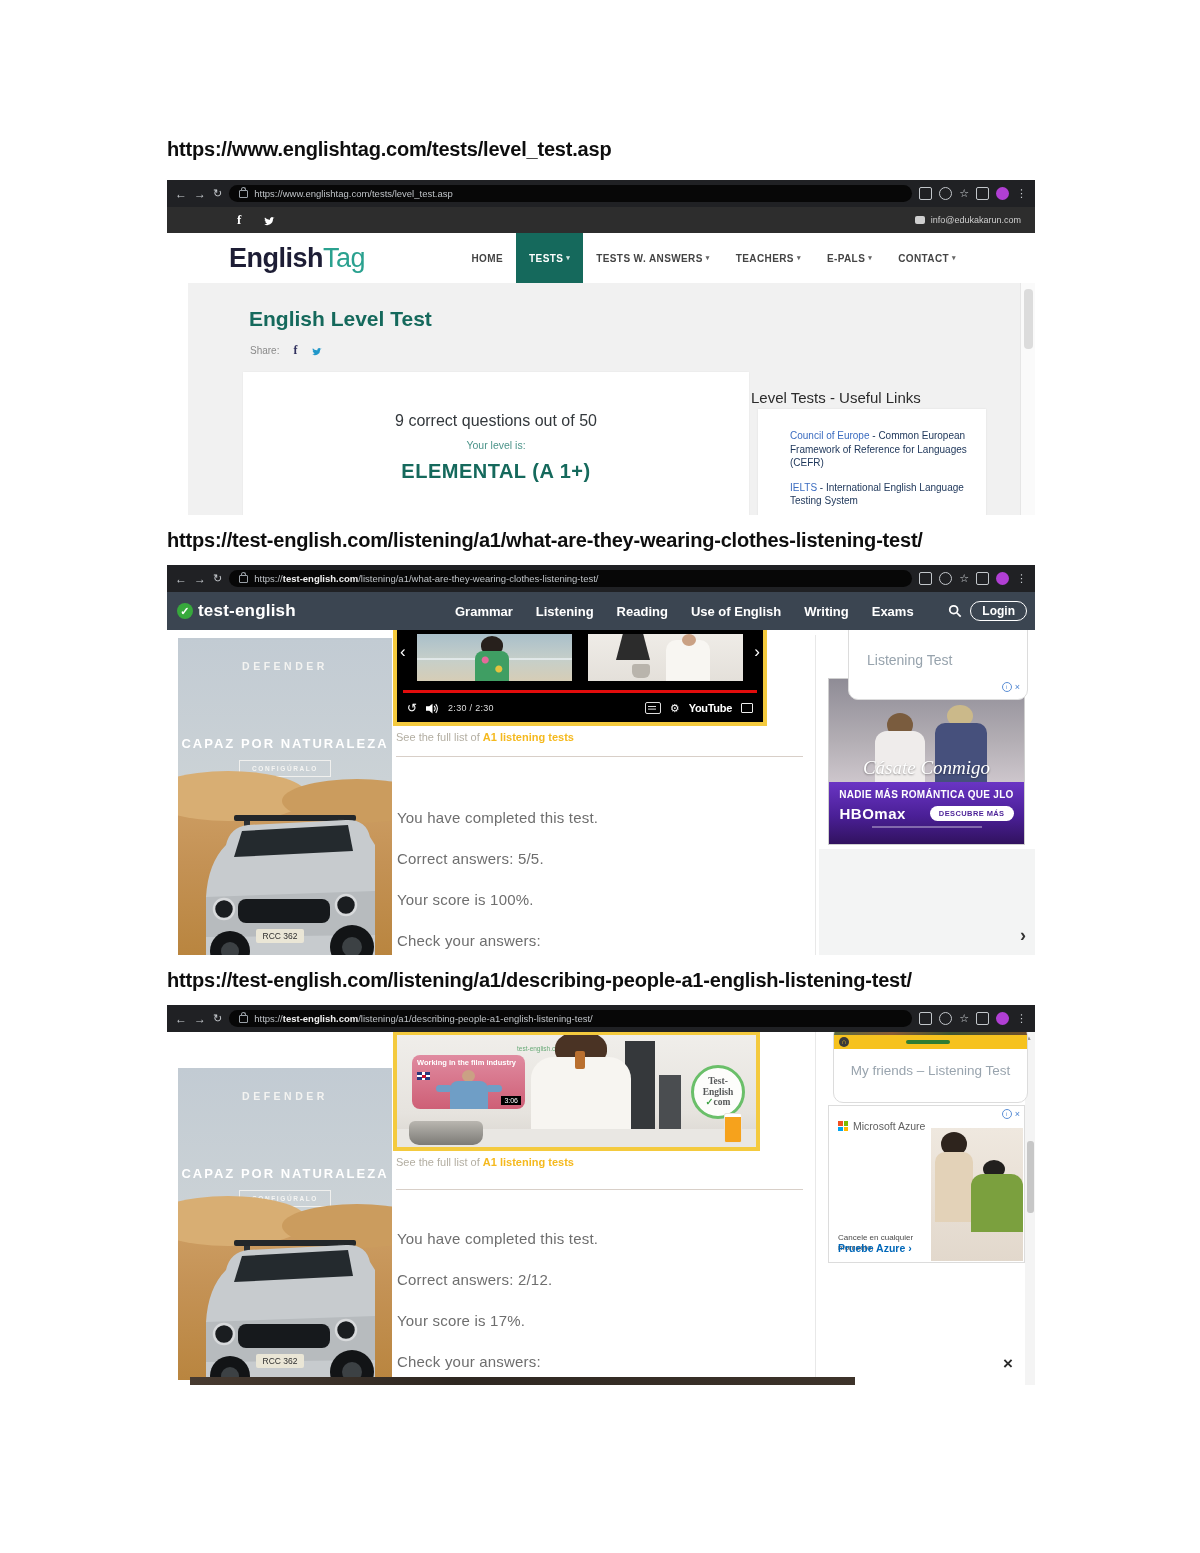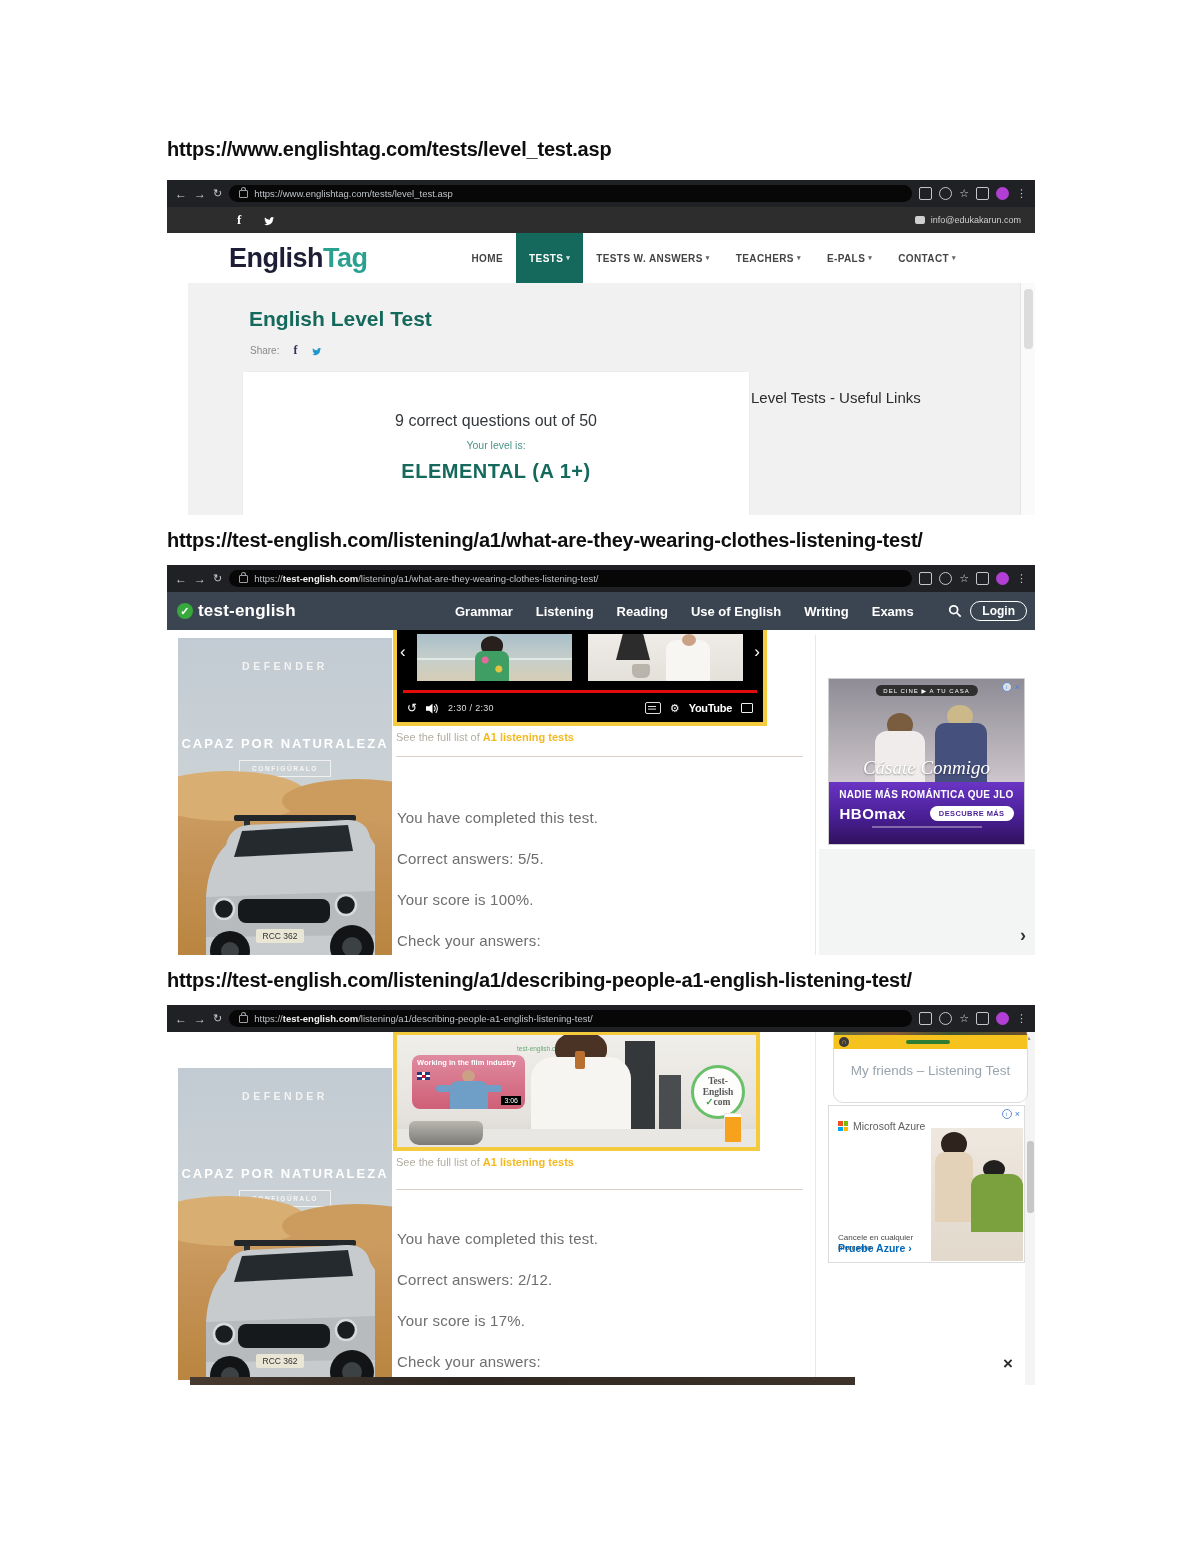--- a/index.html
+++ b/index.html
@@ -39,21 +39,21 @@
   .fb-glyph{color:#fff;font-family:"Liberation Serif",serif;font-weight:bold;font-size:13px;}
   .bird{width:13px;height:11px;fill:#fff;margin-left:22px;}
   .b1-mail{margin-left:auto;display:flex;align-items:center;gap:6px;color:#cfcfcf;font-size:9px;
            filter:blur(0.4px);}
   .chat-ic{width:10px;height:8px;background:#cfcfcf;border-radius:2px;position:relative;}
   .chat-ic:after{content:"";position:absolute;left:2px;bottom:-3px;border:3px solid transparent;border-top-color:#cfcfcf;}
 
   .b1-nav{position:absolute;top:53px;left:0;right:0;height:50px;background:#fff;
           display:flex;align-items:center;padding-left:62px;box-sizing:border-box;z-index:5;}
   .b1-logo{font-size:27px;font-weight:bold;color:#1d1d35;letter-spacing:-0.5px;}
-  .b1-logo .accent{color:#2aa18f;font-weight:bold;}
+  .b1-logo .accent{color:#2aa18f;font-weight:normal;}
   .b1-menu{position:absolute;right:66px;top:0;height:50px;display:flex;gap:0;}
   .b1-item{font-size:10px;font-weight:bold;color:#444;letter-spacing:0.4px;padding:0 13px;
            height:50px;display:flex;align-items:center;gap:3px;}
   .b1-item .crt{font-size:7px;color:#666;}
   .b1-item.active{background:#15695c;color:#fff;}
   .b1-item.active .crt{color:#d8e8e4;}
 
   .b1-content{position:absolute;top:103px;left:0;right:0;bottom:0;background:#f1f1f1;margin-left:21px;}
   .b1-title{position:absolute;left:61px;top:24px;font-size:21px;font-weight:bold;color:#15695c;}
   .b1-share{position:absolute;left:62px;top:60px;display:flex;align-items:center;gap:14px;
@@ -313,20 +313,25 @@
         </svg>
     </div>
 
     <div class="result-card">
       <div class="score-line">9 correct questions out of 50</div>
       <div class="level-label">Your level is:</div>
       <div class="level-value">ELEMENTAL (A 1+)</div>
     </div>
 
     <div class="sb1-title">Level Tests - Useful Links</div>
+    <div class="sb1-card">
+      <div class="sb1-link"><span class="anch">Council of Europe</span><span> - Common European Framework of Reference for Languages (CEFR)</span></div>
+      <div class="sb1-link"><span class="anch">IELTS</span><span> - International English Language Testing System</span></div>
+
+    </div>
 
     <div class="b1-scroll">
         <div class="b1-thumb"></div>
       </div>
   </div>
 </div>
 
 <div class="shot" id="shot2">
   <div class="chrome">
     <span class="nbtn">←</span>
@@ -426,20 +431,23 @@
   </div>
   <div class="hrule" style="top:191px;"></div>
 
   <div class="results" style="top:245px;">
     <p>You have completed this test.</p>
     <p>Correct answers: 5/5.</p>
     <p>Your score is 100%.</p>
     <p>Check your answers:</p>
   </div>
 
+  <div class="sb2-card">
+    <div class="txt">Listening Test</div>
+  </div>
   <div class="sb2-bg"></div>
 
   <div class="hbo">
     <div class="hbo-photo">
       <div class="fig fig-jlo-hair"></div>
       <div class="fig fig-jlo-body"></div>
       <div class="fig fig-ow-hair"></div>
       <div class="fig fig-ow-body"></div>
     </div>
     <div class="hbo-badge">DEL CINE ▶ A TU CASA</div>

